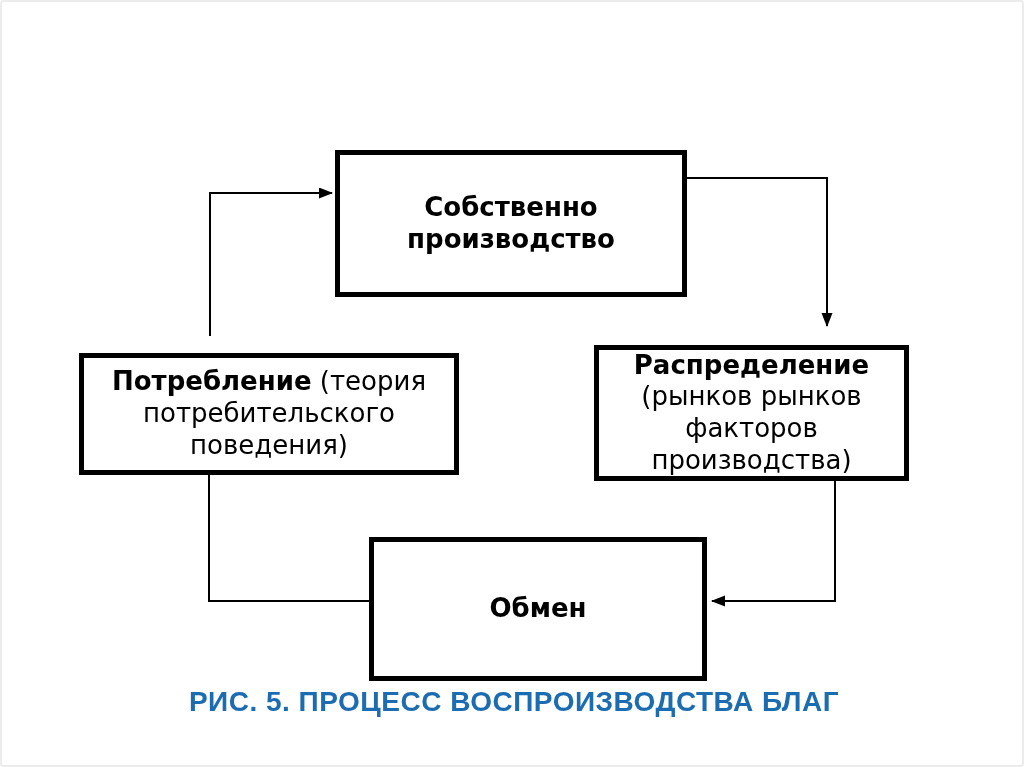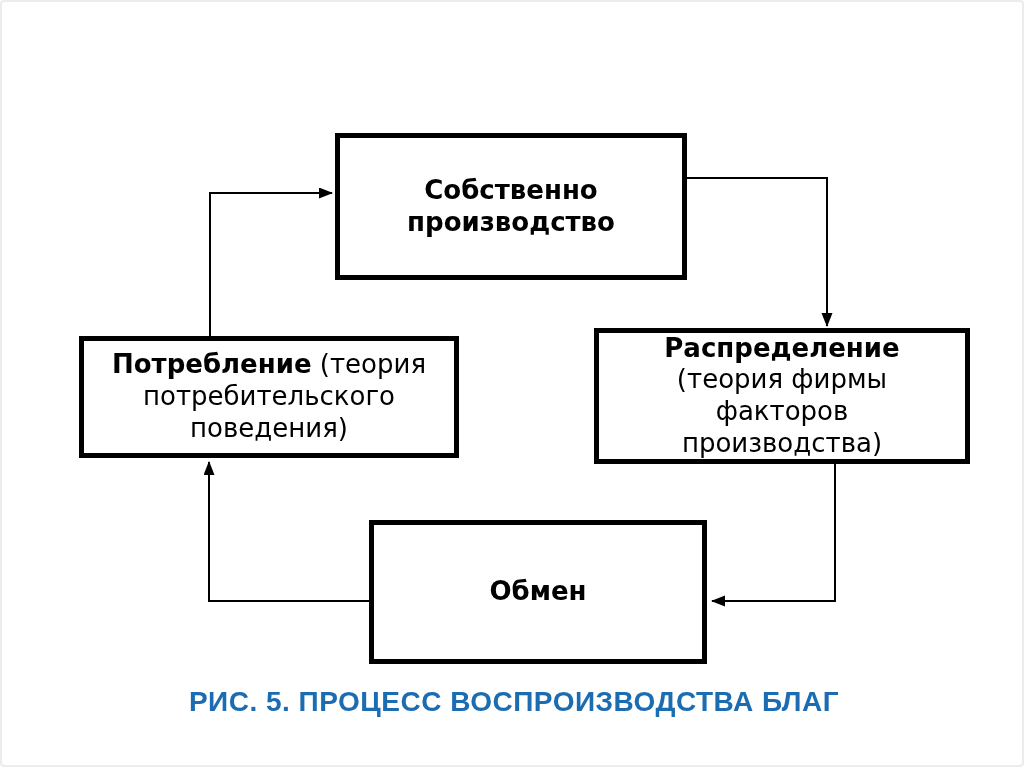--- a/index.html
+++ b/index.html
@@ -26,24 +26,25 @@
     border: 5px solid #000000;
     background: #ffffff;
     display: flex;
     align-items: center;
     justify-content: center;
     text-align: center;
     color: #000000;
     font-size: 26px;
     line-height: 1.22;
     padding: 4px 8px;
+    margin-top: 17px;
   }
   .box .b { font-weight: bold; }
   .box-production   { left: 333px; top: 131px; width: 352px; height: 147px; }
-  .box-distribution { left: 592px; top: 326px; width: 376px; height: 136px; }
+  .box-distribution { left: 592px; top: 326px; width: 315px; height: 136px; }
   .box-consumption  { left:  77px; top: 334px; width: 380px; height: 122px; }
   .box-exchange     { left: 367px; top: 518px; width: 338px; height: 144px; }
   .block { display: block; }
   .narrow-wrap { display: block; max-width: 265px; margin: 0 auto; }
   .caption {
     position: absolute;
     left: 0; top: 684px; width: 1024px;
     text-align: center;
     font-family: "Liberation Sans", "DejaVu Sans", sans-serif;
     font-weight: bold;
@@ -74,21 +75,21 @@
 
   <div class="box box-production">
     <div>
       <span class="b block">Собственно производство</span>
     </div>
   </div>
 
   <div class="box box-distribution">
     <div>
       <span class="b block">Распределение</span>
-      <span class="narrow-wrap">(теория фирмы факторов производства)</span>
+      <span class="narrow-wrap">(рынков рынков факторов производства)</span>
     </div>
   </div>
 
   <div class="box box-consumption">
     <div>
       <span class="b">Потребление</span><span> (теория потребительского поведения)</span>
     </div>
   </div>
 
   <div class="box box-exchange">

